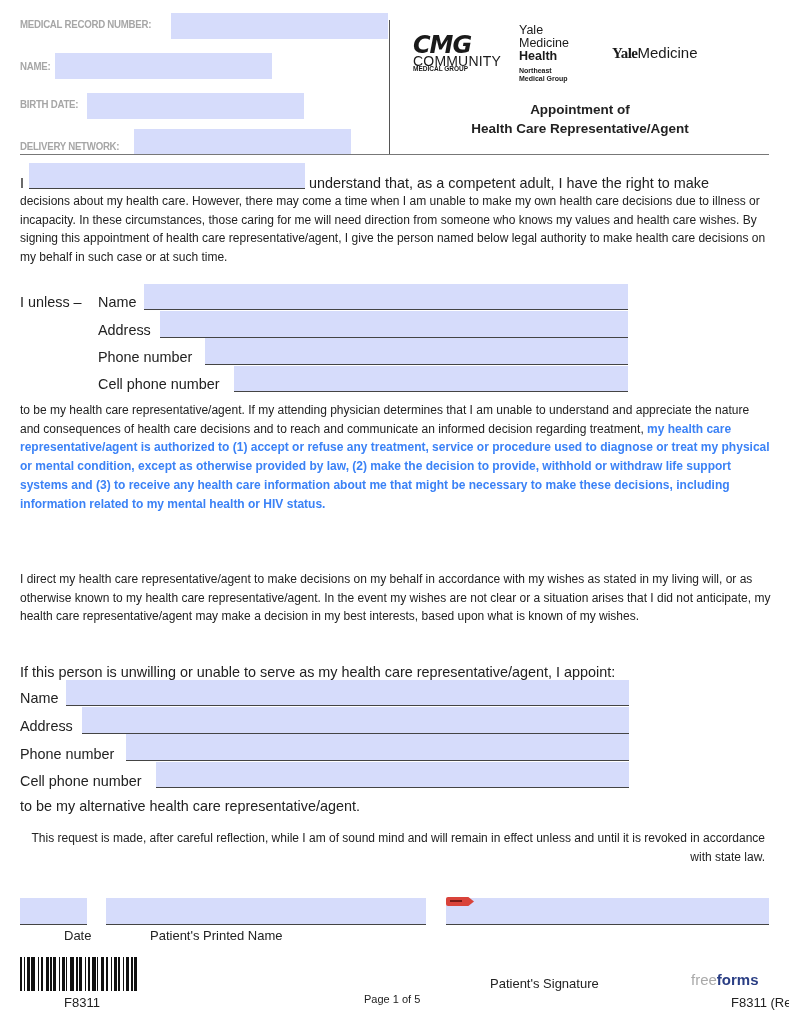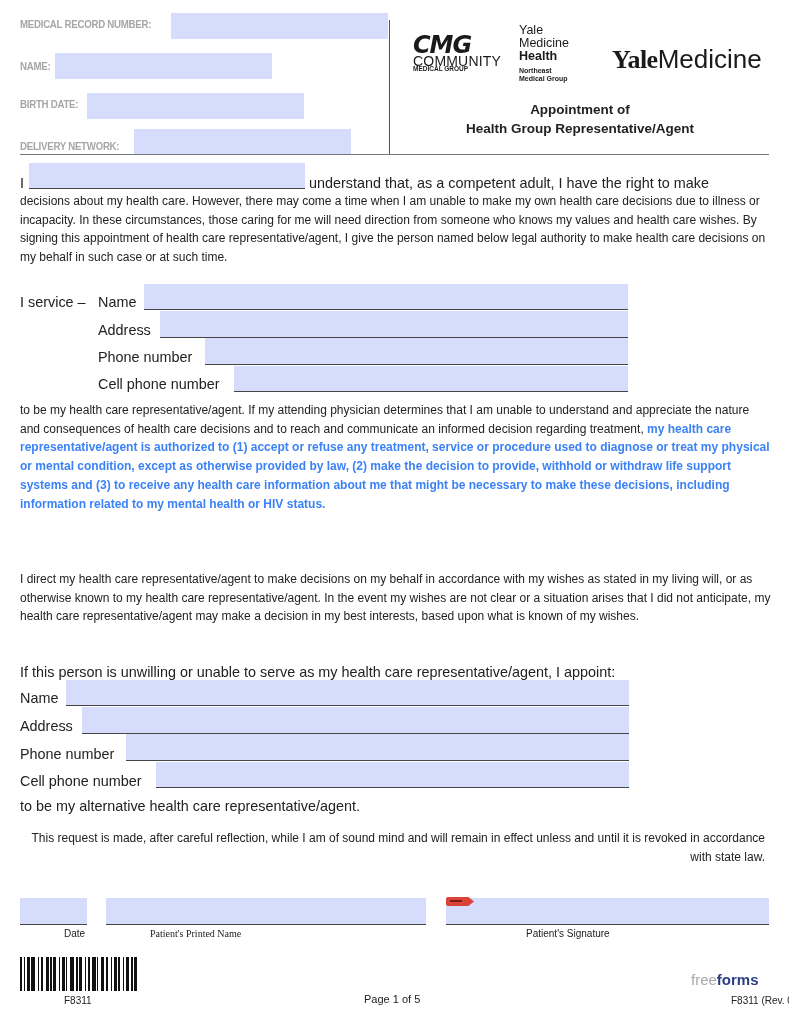--- a/index.html
+++ b/index.html
@@ -16,24 +16,24 @@
   .lbl { position: absolute; font-size: 14.4px; color: #222; white-space: nowrap; }
   .title { position: absolute; left: 420px; width: 320px; text-align: center; font-size: 13.5px; font-weight: bold; line-height: 19px; color: #222; }
   .cmg { position: absolute; left: 413px; top: 33px; width: 76px; }
   .cmg-big { font-family: "DejaVu Sans", sans-serif; font-weight: bold; font-size: 24px; letter-spacing: -1px; line-height: 24px; color: #1a1a1a; font-style: italic; }
   .cmg-s1 { font-size: 14px; font-weight: normal; line-height: 8px; color: #1a1a1a; letter-spacing: 0.2px; }
   .cmg-s2 { font-size: 6.5px; font-weight: bold; line-height: 8px; color: #1a1a1a; }
   .ynh { position: absolute; left: 519px; top: 24px; color: #1a1a1a; }
   .ynh .t1 { font-size: 12.5px; line-height: 13px; }
   .ynh .t2 { font-size: 12.5px; line-height: 13px; font-weight: bold; }
   .ynh .t3 { font-size: 7px; line-height: 8px; font-weight: bold; margin-top: 4px; }
-  .ym { position: absolute; left: 612px; top: 44px; font-size: 26px; color: #1a1a1a; white-space: nowrap; }
+  .ym { position: absolute; left: 612px; top: 44px; font-size: 15px; color: #1a1a1a; white-space: nowrap; }
   .ym .y { font-family: "Liberation Serif", serif; font-weight: bold; letter-spacing: -0.5px; }
   .ym .m { font-family: "Liberation Sans", sans-serif; }
-  .small { position: absolute; font-size: 10px; color: #222; white-space: nowrap; padding-left: 44px; }
+  .small { position: absolute; font-size: 13px; color: #222; white-space: nowrap; padding-left: 44px; }
   .sig-tag { position: absolute; left: 446px; top: 897px; width: 28px; height: 9px; background: #d9433a; clip-path: polygon(0 0, 80% 0, 100% 50%, 80% 100%, 0 100%); border-radius: 2px; }
   .sig-tag::after { content: ""; position: absolute; left: 4px; top: 3px; width: 12px; height: 2px; background: #7a1a14; }
   .barcode { position: absolute; left: 20px; top: 957px; width: 146px; height: 34px; display: flex; gap: 0; }
   .barcode span { display: block; height: 100%; background: #111; }
   .freeforms { position: absolute; left: 691px; top: 971px; font-size: 15px; font-weight: bold; }
   .freeforms .f1 { color: #a9a9a9; font-weight: normal; }
   .freeforms .f2 { color: #2a3e84; }
 </style>
 </head>
 <body>
@@ -67,28 +67,28 @@
   <div class="t2">Health</div>
   <div class="t3">Northeast</div>
   <div class="t3" style="margin-top:0">Medical Group</div>
 </div>
 
 <div class="ym">
   <span class="y">Yale</span><span class="m">Medicine</span>
 </div>
 
 <div class="title" style="top:100px;">Appointment of</div>
-<div class="title" style="top:119px;">Health Group Representative/Agent</div>
+<div class="title" style="top:119px;">Health Care Representative/Agent</div>
 
 <div class="lbl" style="left:20px; top:175px;">I</div>
 <div class="field ul" style="left:29px; top:163px; width:276px; height:26px;"></div>
 <div class="lbl" style="left:309px; top:175px;">understand that, as a competent adult, I have the right to make</div>
 <div class="para" style="top:192px;">decisions about my health care. However, there may come a time when I am unable to make my own health care decisions due to illness or incapacity. In these circumstances, those caring for me will need direction from someone who knows my values and health care wishes. By signing this appointment of health care representative/agent, I give the person named below legal authority to make health care decisions on my behalf in such case or at such time.</div>
 
-<div class="lbl" style="left:20px; top:294px;">I service –</div>
+<div class="lbl" style="left:20px; top:294px;">I unless –</div>
 <div class="lbl" style="left:98px; top:294px;">Name</div>
 <div class="field ul" style="left:144px; top:284px; width:484px; height:26px;"></div>
 
 <div class="lbl" style="left:98px; top:322px;">Address</div>
 <div class="field ul" style="left:160px; top:311px; width:468px; height:27px;"></div>
 
 <div class="lbl" style="left:98px; top:349px;">Phone number</div>
 <div class="field ul" style="left:205px; top:338px; width:423px; height:27px;"></div>
 
 <div class="lbl" style="left:98px; top:376px;">Cell phone number</div>
@@ -113,25 +113,25 @@
 <div class="field ul" style="left:156px; top:762px; width:473px; height:26px;"></div>
 
 <div class="lbl" style="left:20px; top:798px;">to be my alternative health care representative/agent.</div>
 
 <div class="para" style="top:829px; left:24px; width:741px; text-align:right;">This request is made, after careful reflection, while I am of sound mind and will remain in effect unless and until it is revoked in accordance with state law.</div>
 
 <div class="field ul" style="left:20px; top:898px; width:67px; height:27px;"></div>
 <div class="small" style="left:20px; top:928px;">Date</div>
 
 <div class="field ul" style="left:106px; top:898px; width:320px; height:27px;"></div>
-<div class="small" style="left:106px; top:928px;font-family:Liberation Serif, serif;">Patient's Printed Name</div>
+<div class="small" style="left:106px; top:928px;">Patient's Printed Name</div>
 
 <div class="field ul" style="left:446px; top:898px; width:323px; height:27px;"></div>
 <div class="sig-tag"></div>
-<div class="small" style="left:446px; top:928px;margin-left:36px;">Patient's Signature</div>
+<div class="small" style="left:446px; top:976px;">Patient's Signature</div>
 
 <div class="barcode">
   <span style="width:2px;margin-right:2px"></span>
     <span style="width:1px;margin-right:2px"></span>
     <span style="width:3px;margin-right:1px"></span>
     <span style="width:4px;margin-right:3px"></span>
     <span style="width:1px;margin-right:2px"></span>
     <span style="width:2px;margin-right:3px"></span>
     <span style="width:3px;margin-right:1px"></span>
     <span style="width:2px;margin-right:1px"></span>

